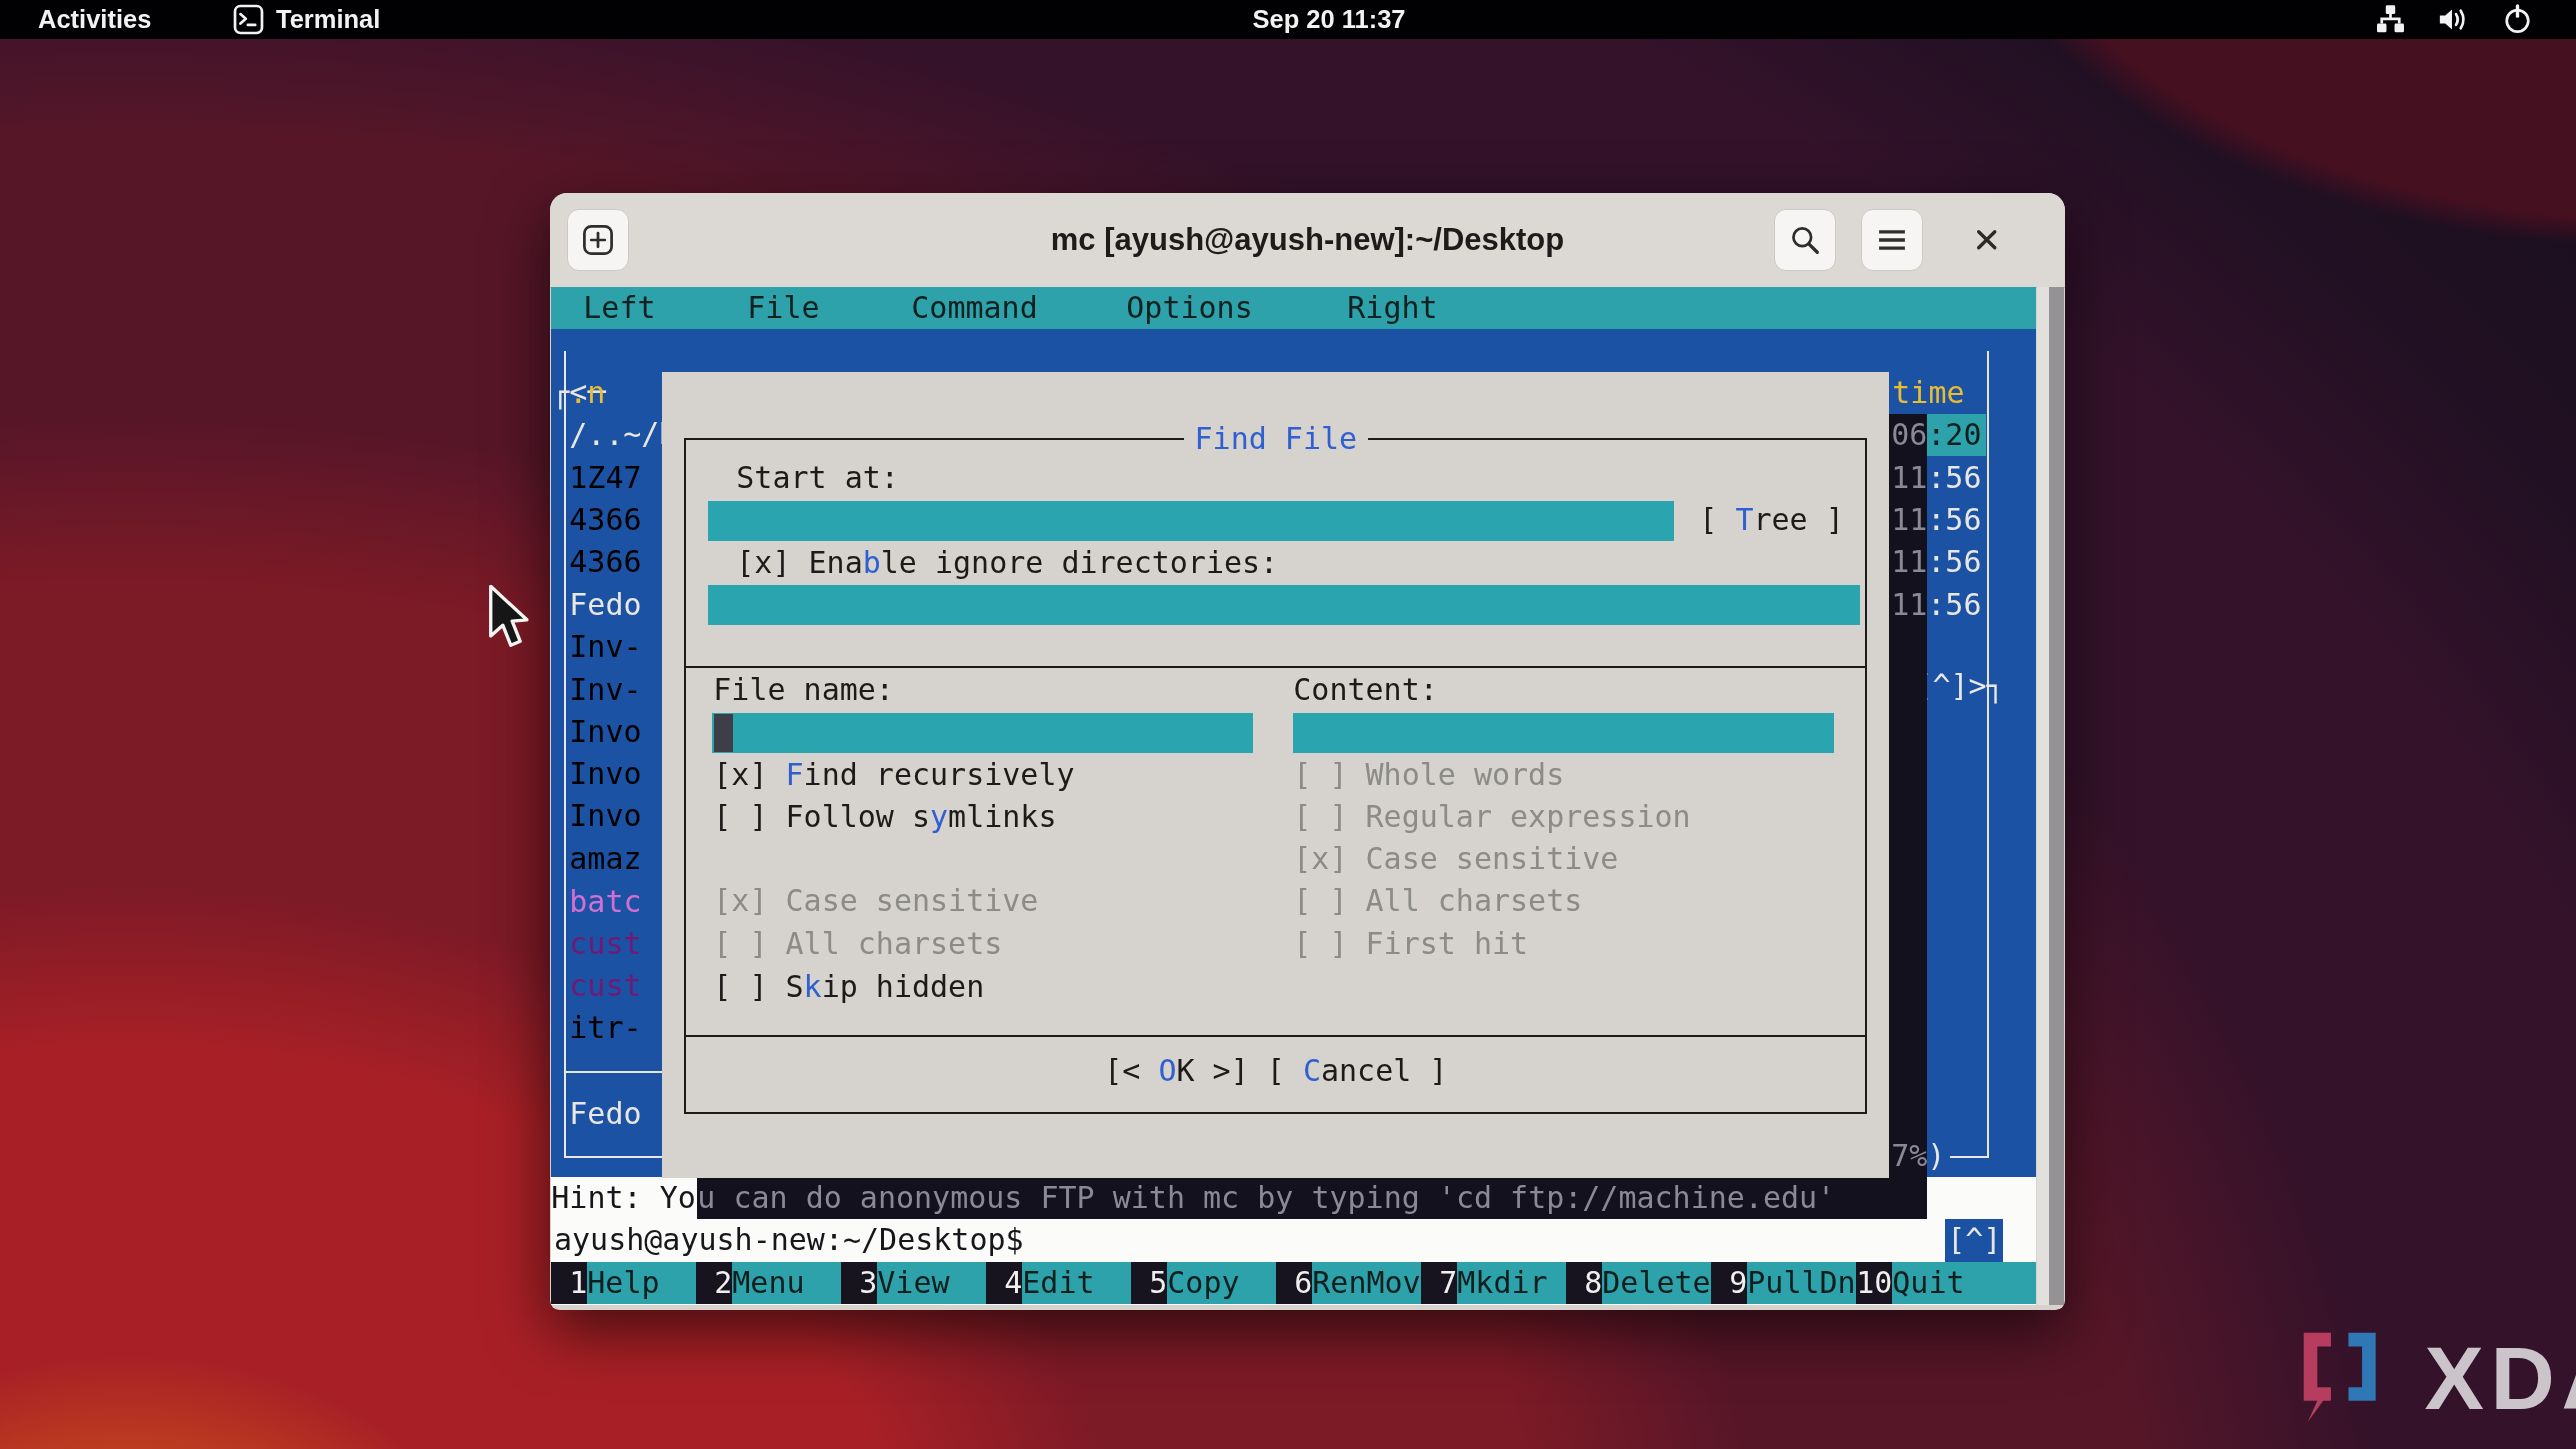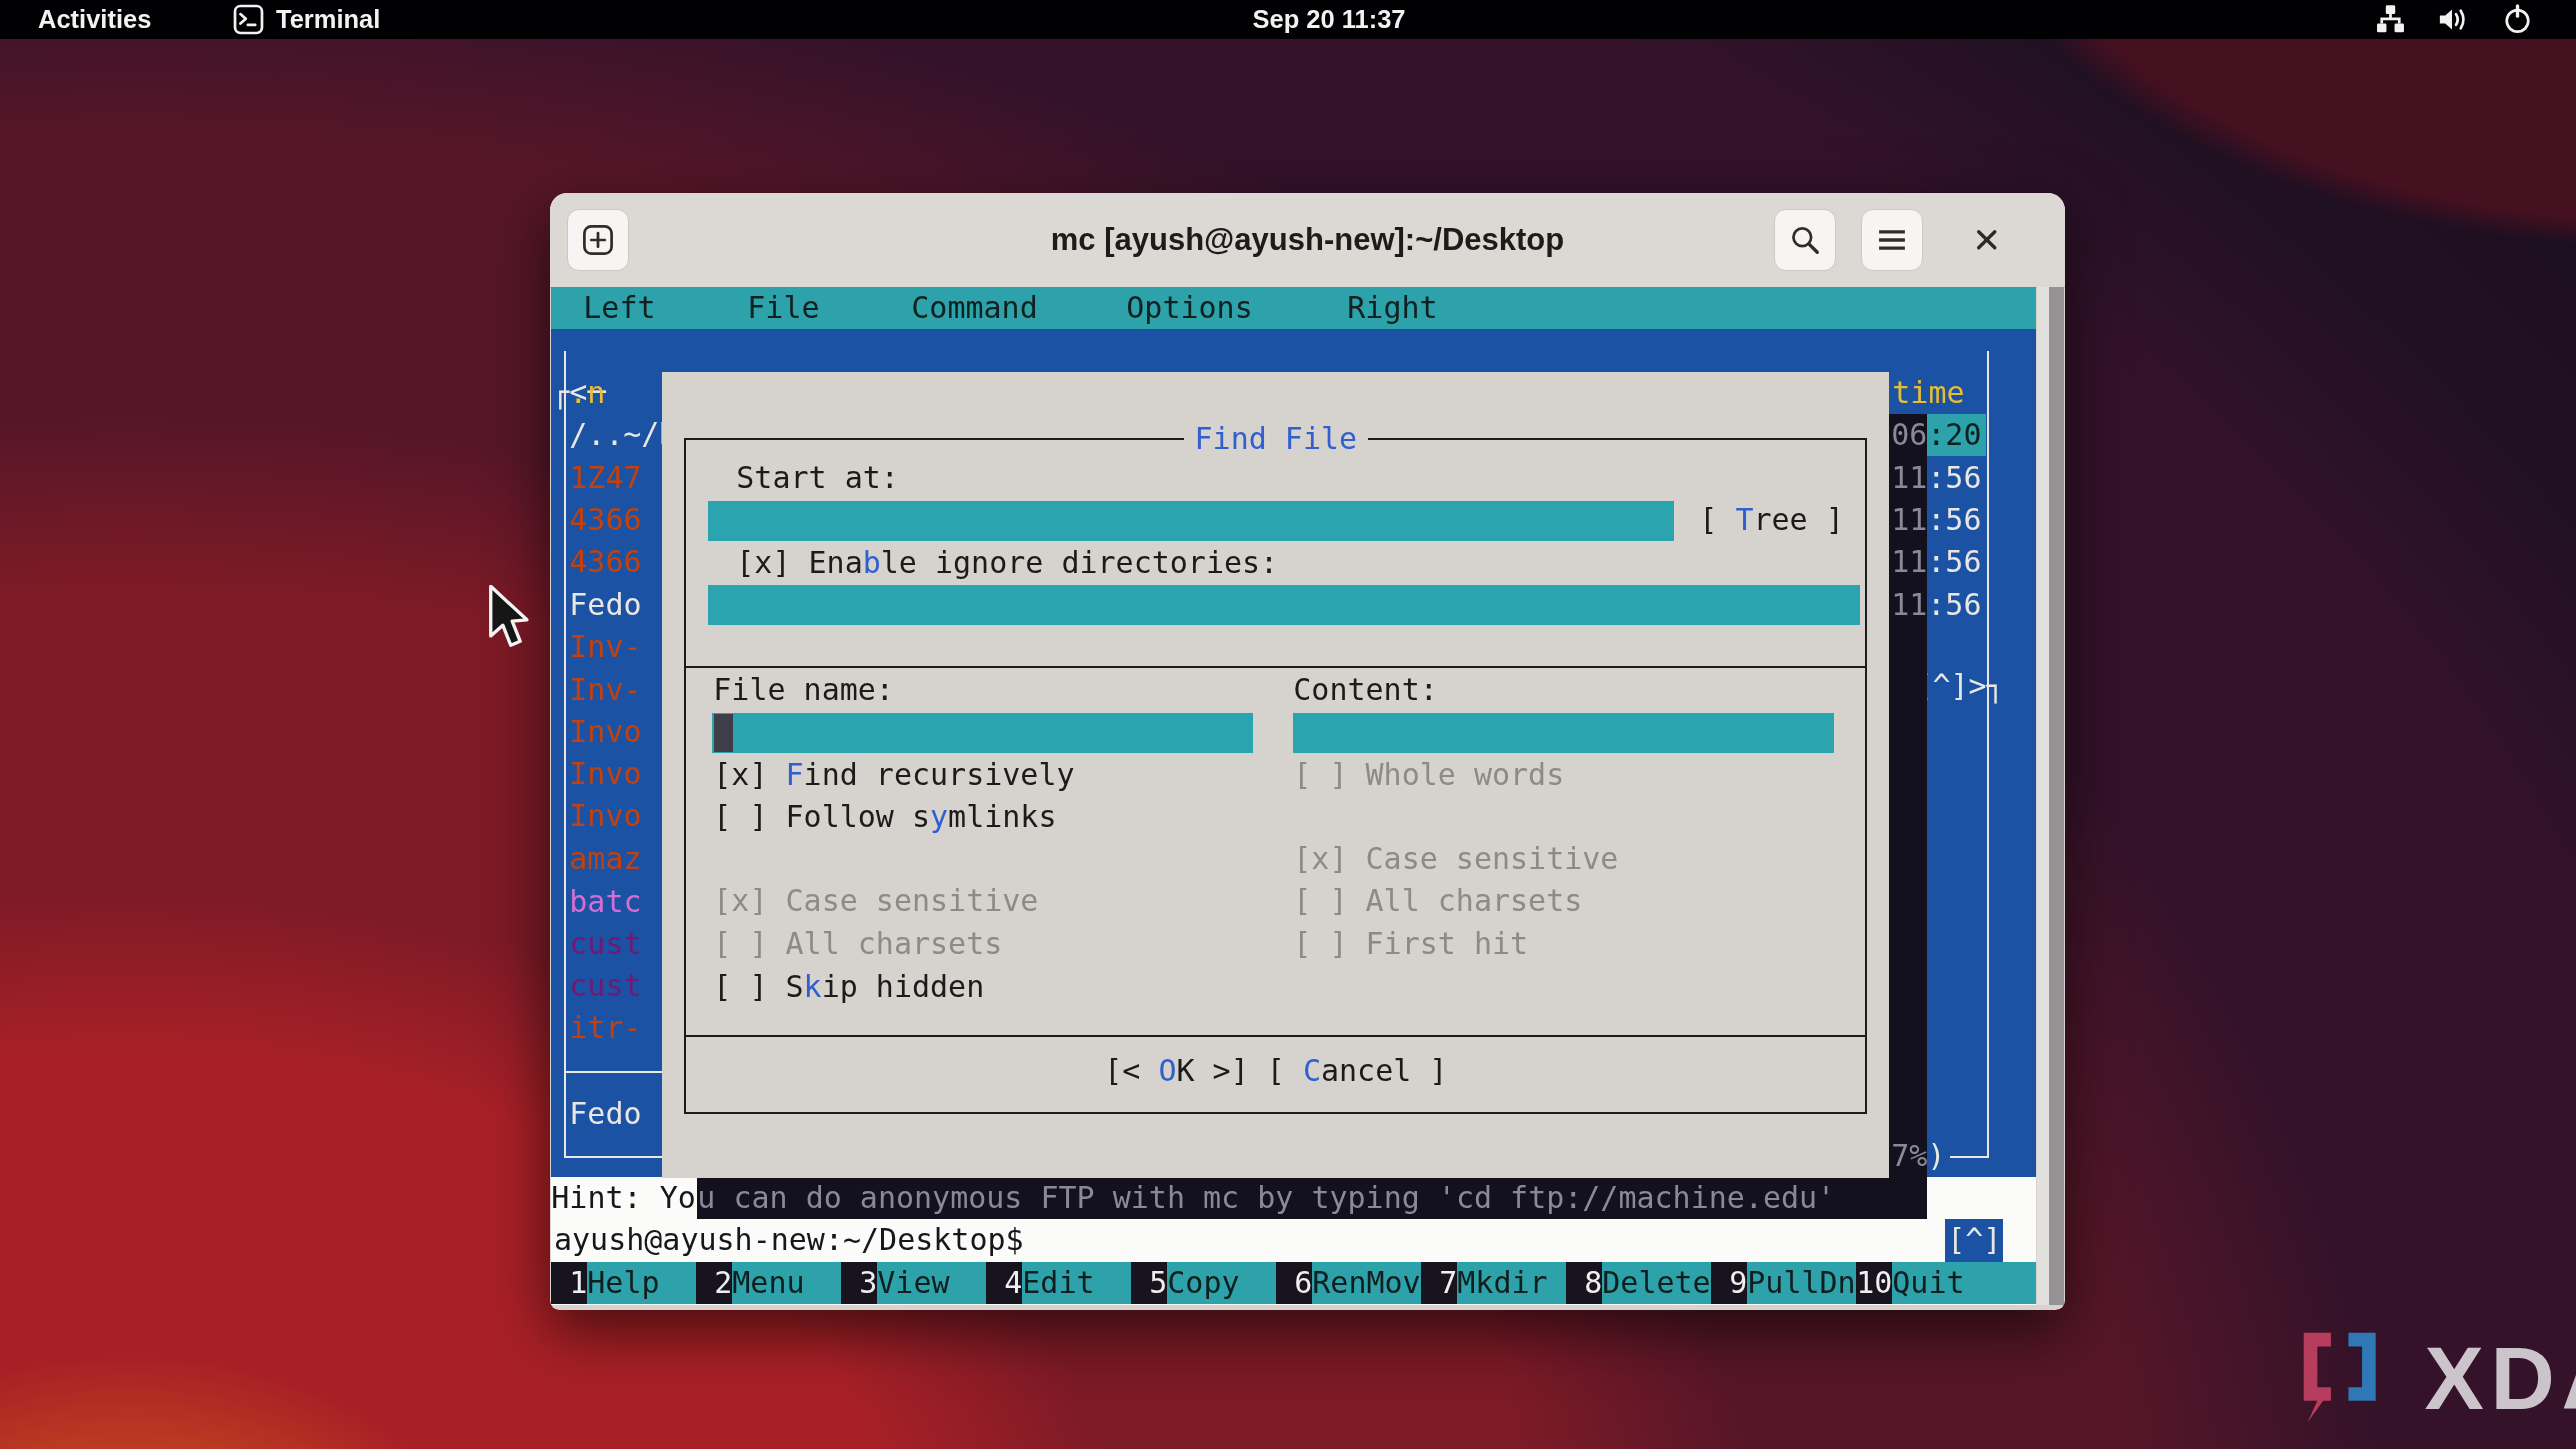--- a/index.html
+++ b/index.html
@@ -33,21 +33,21 @@
   
   .terminal{position:absolute;left:1.3px;top:94px;width:1485px;height:1018px;background:#fbfbfa;font-family:"DejaVu Sans Mono",monospace;font-size:30px;line-height:42px;}
   .scrollbar{position:absolute;right:1.3px;top:94px;width:27px;height:1018px;background:linear-gradient(90deg,#e2e0dd 0 45%,#949294 45% 100%);}
   .t{white-space:pre;position:absolute;}
   .menu-row{position:absolute;left:0;top:0;width:1485px;height:42px;background:#2da2ab;color:#11211f;}
   .panel-bg{position:absolute;left:0;top:42px;width:1485px;height:848px;background:#1b52a3;}
   .hdr-row{position:absolute;left:0;top:42px;height:42px;color:#e9e7e4;}
   .hdr-tab{background:#d6d2cd;color:#1a1a19;}
   .yellow{color:#e9bd33;}
   .white{color:#e9e7e4;}
-  .tan{color:#c2410c;}
+  .tan{color:#000000;}
   .magenta{color:#d36fd3;}
   .cyan{color:#701a75;}
   .pline{position:absolute;background:#e9e7e4;}
   .shadow{position:absolute;background:#14111f;z-index:2;}
   .shtext{color:#8a8995;z-index:3;}
   .selbar{position:absolute;left:1376px;top:127px;width:59px;height:42px;background:#2da2ab;}
   .seltext{color:#10201e;}
   .hint-row{position:absolute;left:0;top:890px;width:1485px;height:42px;background:#fbfbfa;color:#17161a;}
   .prompt-row{position:absolute;left:0;top:932px;width:1485px;height:43px;background:#fbfbfa;color:#17161a;}
   .cmd-ind{position:absolute;left:1394px;top:932px;width:58px;height:43px;background:#1b52a3;color:#e9e7e4;text-align:center;}
@@ -273,20 +273,21 @@
       </div>
       <div class="inp" style="left:631px;top:341px;width:541px;"></div>
 
       <span class="t" style="left:51px;top:382px;"><span>[x]</span><span> </span><span class="hot">F</span><span>ind recursively</span></span>
       <span class="t" style="left:51px;top:424px;"><span>[ ]</span><span> Follow s</span><span class="hot">y</span><span>mlinks</span></span>
       <span class="t dis" style="left:51px;top:508px;"><span>[x]</span><span> Case sensitive</span></span>
       <span class="t dis" style="left:51px;top:551px;"><span>[ ]</span><span> All charsets</span></span>
       <span class="t" style="left:51px;top:594px;"><span>[ ]</span><span> S</span><span class="hot">k</span><span>ip hidden</span></span>
 
       <span class="t dis" style="left:631px;top:382px;"><span>[ ]</span><span> Whole words</span></span>
+      <span class="t dis" style="left:631px;top:424px;"><span>[ ]</span><span> Regular expression</span></span>
       <span class="t dis" style="left:631px;top:466px;"><span>[x]</span><span> Case sensitive</span></span>
       <span class="t dis" style="left:631px;top:508px;"><span>[ ]</span><span> All charsets</span></span>
       <span class="t dis" style="left:631px;top:551px;"><span>[ ]</span><span> First hit</span></span>
 
       <div class="dsep" style="top:663px;"></div>
 
       <div class="btn-row"><span><span>[&lt; </span><span class="hot">O</span><span>K &gt;]</span></span><span> </span><span><span>[ </span><span class="hot">C</span><span>ancel ]</span></span></div>
     </div>
   </div>
 

